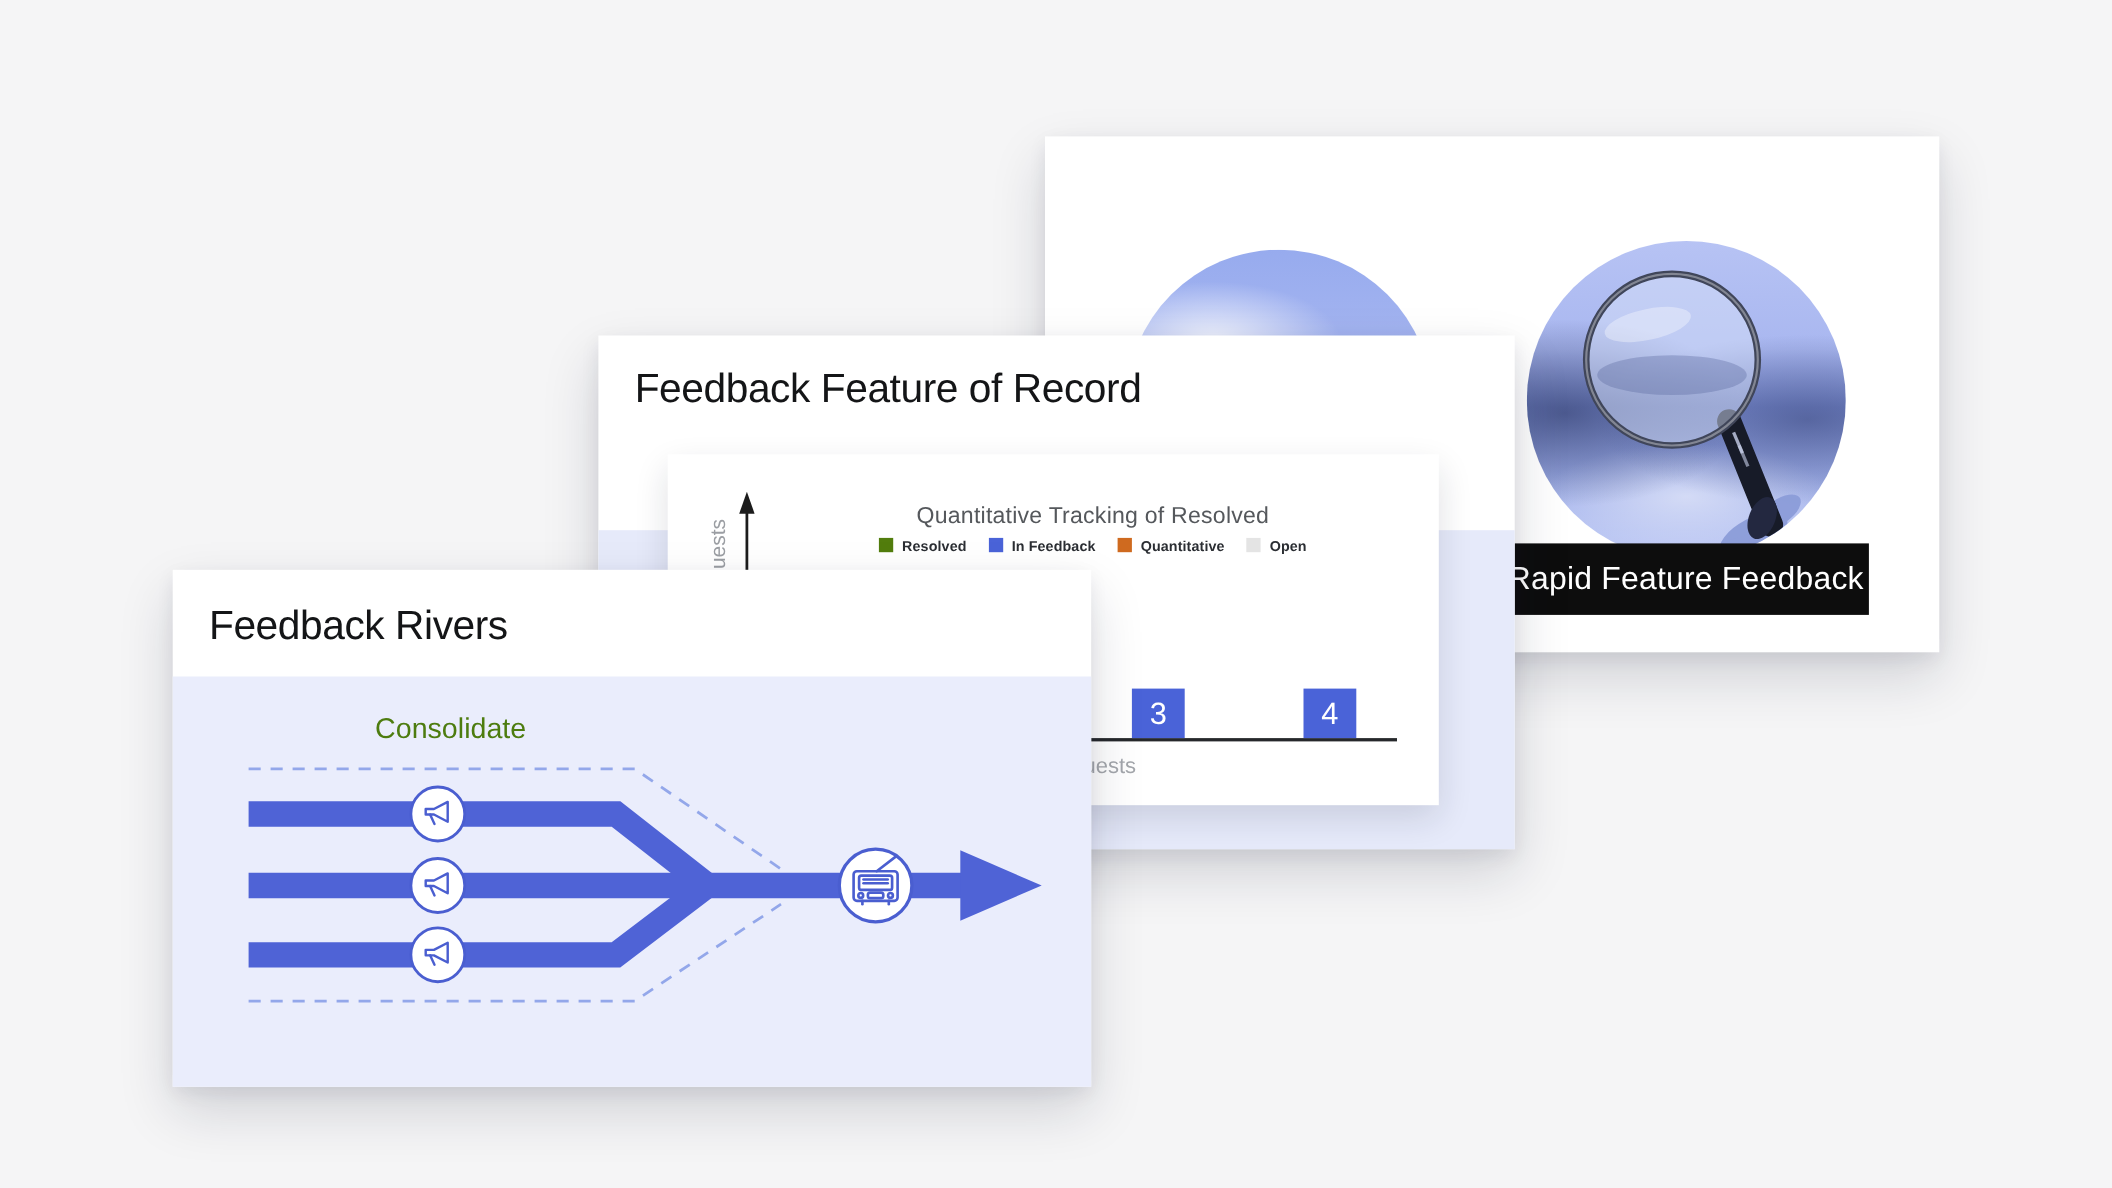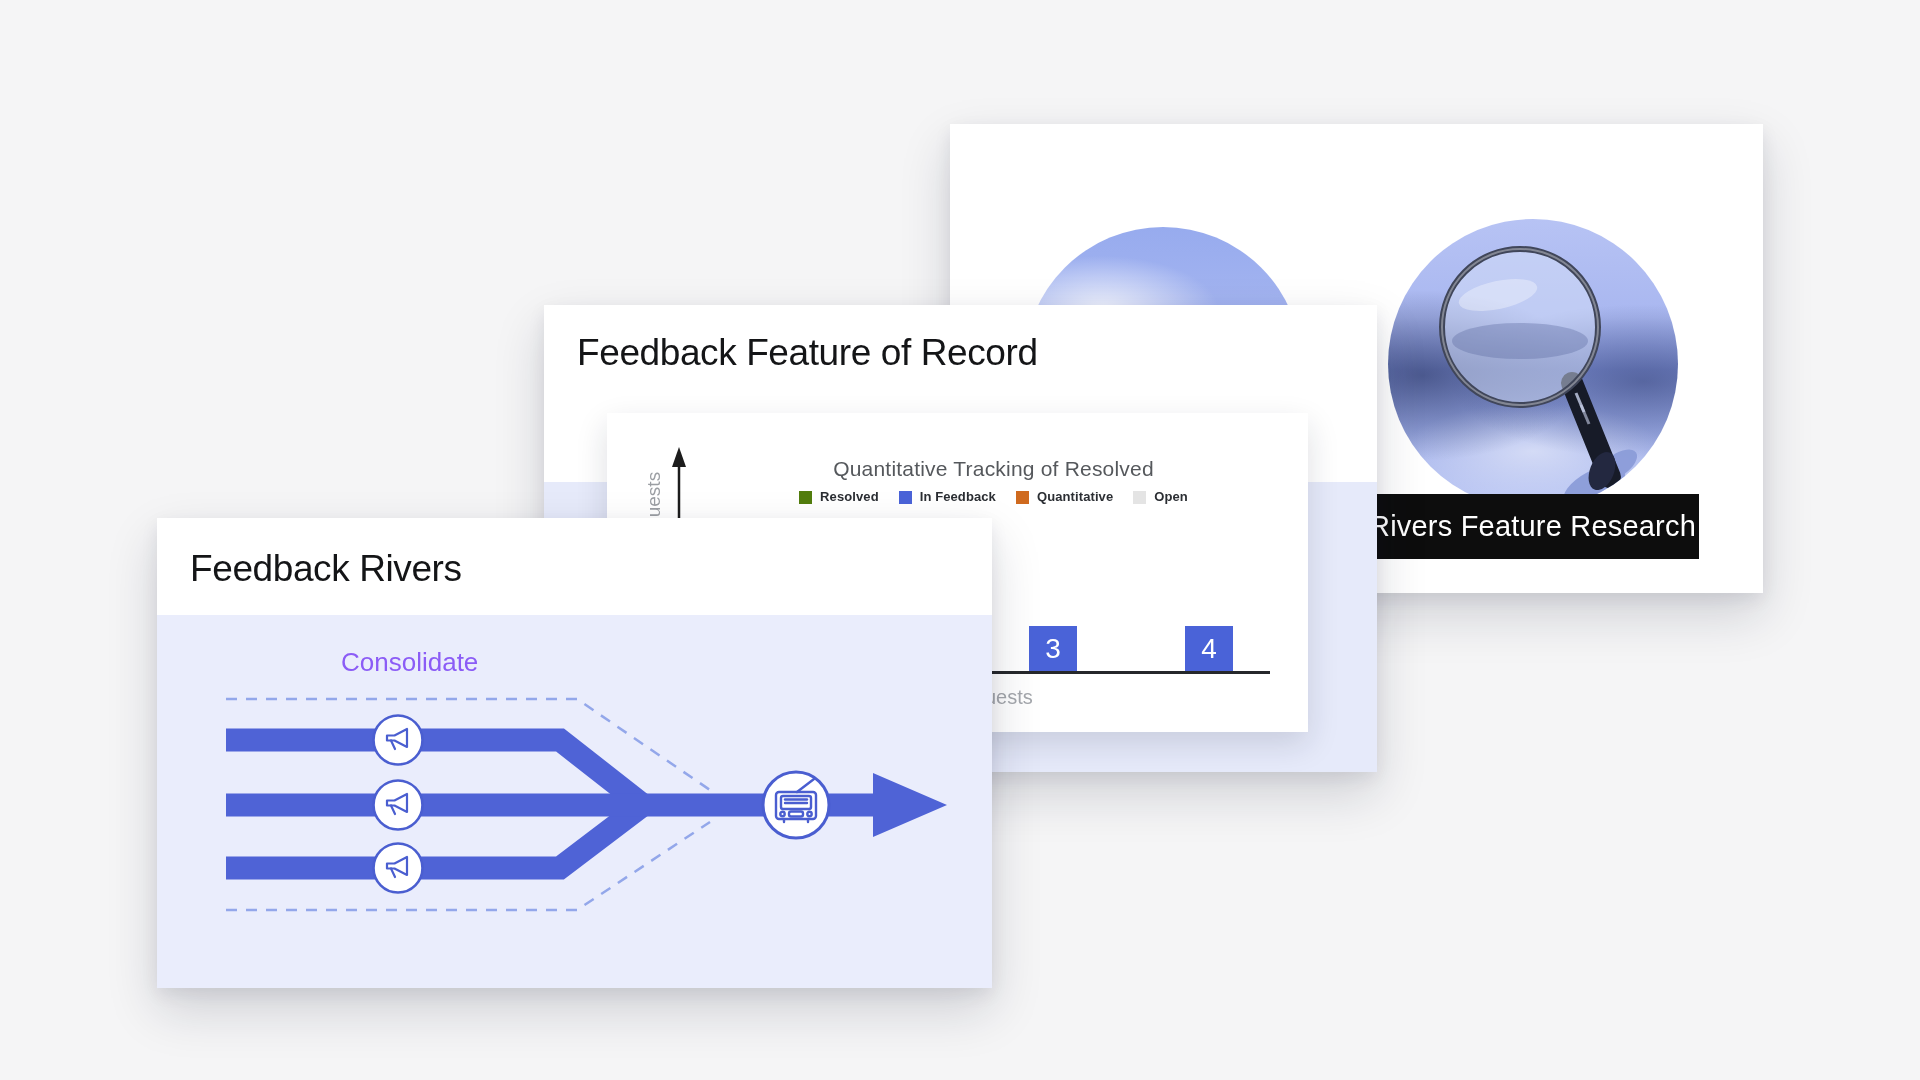--- a/index.html
+++ b/index.html
@@ -56,21 +56,21 @@
     box-shadow:0 12px 30px rgba(20,25,50,0.14);
   }
   #chart-card .chart-title{
     position:absolute;left:72px;right:0;top:44px;text-align:center;
     color:#55585c;font-size:21px;font-weight:500;letter-spacing:0.2px;
   }
   .legend-row{
     position:absolute;left:72px;right:0;top:76px;
     display:flex;justify-content:center;align-items:center;gap:20px;
   }
-  .legend-item{display:flex;align-items:flex-end;gap:8px;}
+  .legend-item{display:flex;align-items:flex-start;gap:8px;}
   .legend-swatch{width:13px;height:13px;display:inline-block;}
   .legend-label{font-size:13px;font-weight:700;color:#2b2e33;letter-spacing:0.1px;}
   .sw-resolved{background:#527d0d;}
   .sw-inprogress{background:#4a63d8;}
   .sw-deprioritized{background:#cf6a1f;}
   .sw-open{background:#e4e4e4;}
   .y-axis-label{
     position:absolute;left:47px;top:99px;transform:translate(-50%,-50%) rotate(-90deg);
     color:#9b9ea3;font-size:19px;white-space:nowrap;
   }
@@ -86,21 +86,21 @@
     color:#a4a7ac;font-size:20px;
   }
 
   
   #card-rivers{left:157px;top:518px;width:835px;height:470px;z-index:3;text-align:right;}
   #card-rivers .slide-title{left:33px;top:30px;}
   #rivers-body{
     position:absolute;left:0;top:97px;width:835px;height:373px;background:#eaedfc;
   }
   #rivers-body .annotation{
-    position:absolute;left:184px;top:32px;color:#8b5cf6;font-size:26px;
+    position:absolute;left:184px;top:32px;color:#4d7c0f;font-size:26px;
   }
   #river-svg{position:absolute;left:0;top:0;}
 </style>
 </head>
 <body>
 
 <div class="slide-card" id="card-fsor">
 
   <div class="photo-circle" id="circle-clouds"></div>
 
@@ -119,21 +119,21 @@
 
       <ellipse cx="214" cy="252" rx="12" ry="20" transform="rotate(22 214 252)" fill="#232840"></ellipse>
 
       <circle cx="132" cy="108" r="78" fill="rgba(214,224,248,0.5)" stroke="#40465a" stroke-width="6"></circle>
       <circle cx="132" cy="108" r="78" fill="none" stroke="rgba(255,255,255,0.35)" stroke-width="2"></circle>
       <ellipse cx="132" cy="122" rx="68" ry="18" fill="rgba(88,102,158,0.35)"></ellipse>
       <ellipse cx="110" cy="76" rx="40" ry="14" fill="rgba(255,255,255,0.35)" transform="rotate(-12 110 76)"></ellipse>
     </svg>
   </div>
 
-  <div class="black-label">Rivers Feature Research</div>
+  <div class="black-label">Rapid Feature Feedback</div>
 </div>
 
 <div class="slide-card" id="card-records">
   <div class="lavender-band"></div>
   <div class="slide-title">Feedback Feature of Record</div>
 
   <div id="chart-card">
 
     <svg width="120" height="280" viewBox="0 0 120 280" style="position:absolute;left:0;top:0;">
       <line x1="72" y1="261" x2="72" y2="52" stroke="#1c1c1c" stroke-width="2.5"></line>

